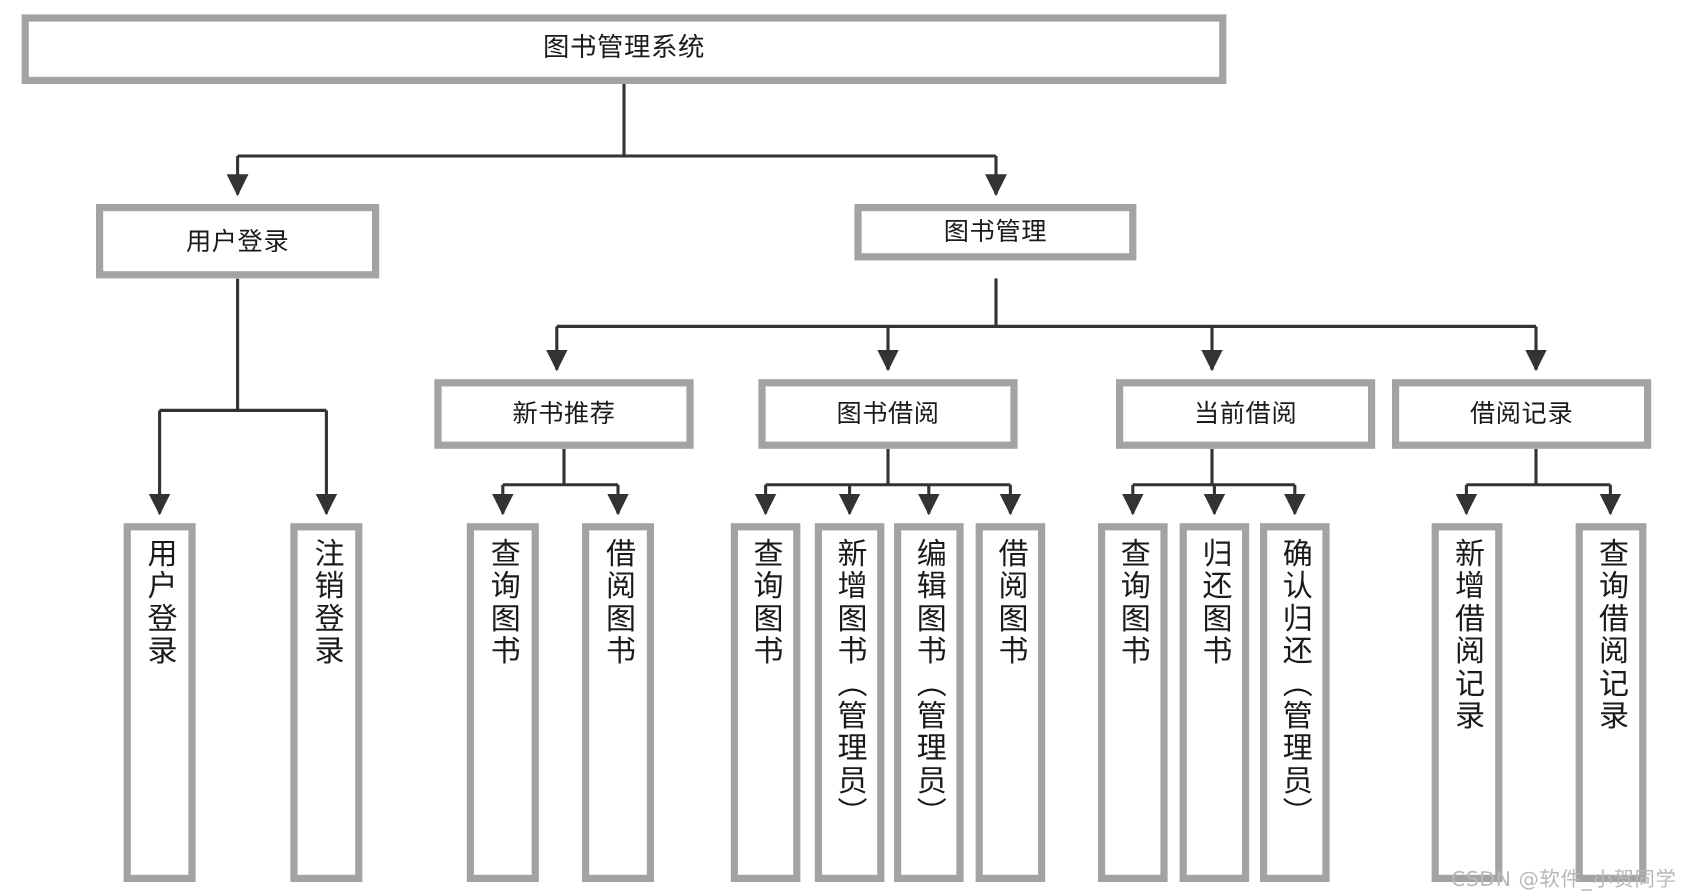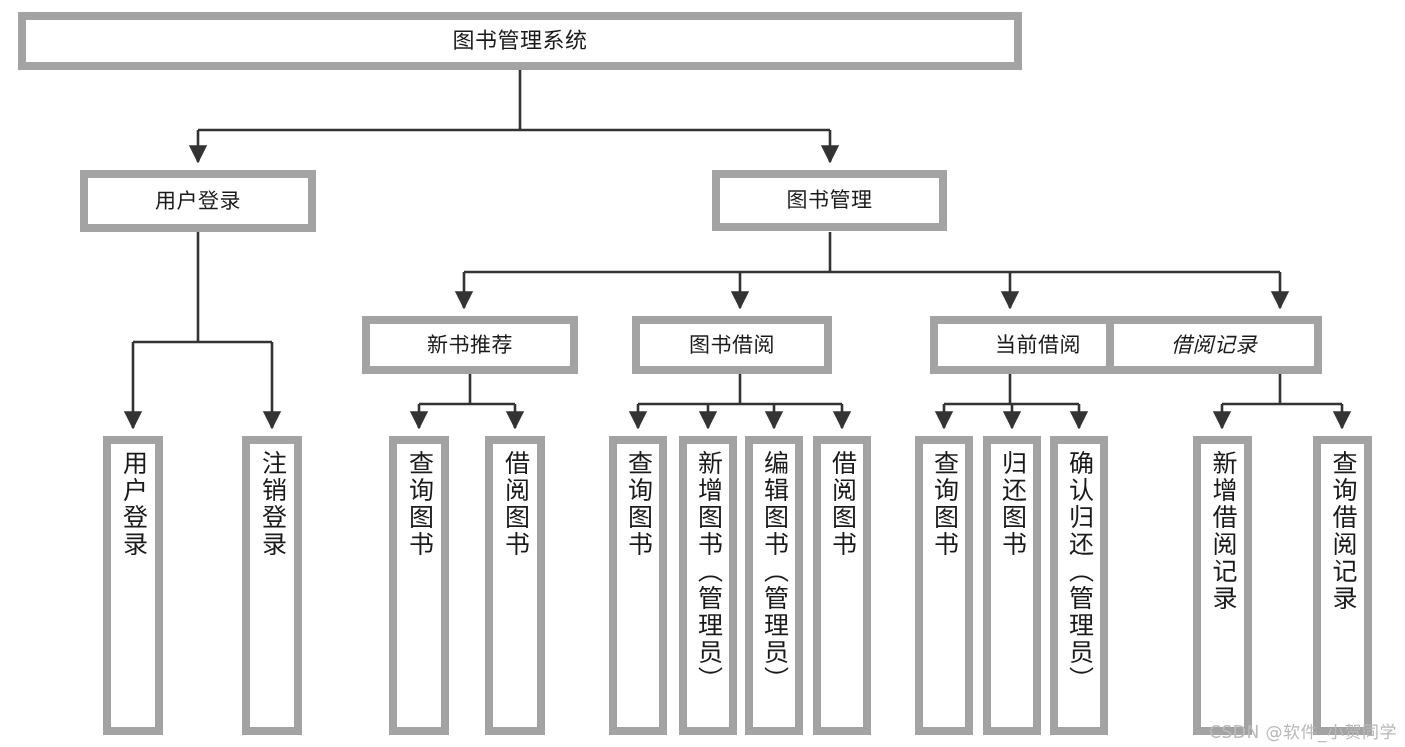--- a/index.html
+++ b/index.html
@@ -22,21 +22,21 @@
     position: absolute;
     left: 0;
     top: 0;
     width: 1405px;
     height: 747px;
     pointer-events: none;
   }
   .node {
     position: absolute;
     box-sizing: border-box;
-    border: 8px solid #a3a3a3;
+    border: 6px solid #a3a3a3;
     background: #ffffff;
     display: flex;
     align-items: center;
     justify-content: center;
     color: #1a1a1a;
     z-index: 2;
   }
   .node .label {
     display: block;
     text-align: center;
@@ -136,34 +136,34 @@
     </g>
   </svg>
 
   <div class="node horiz root" style="left: 18px; top: 12px; width: 1004px; height: 58px;">
     <span class="label">图书管理系统</span>
   </div>
 
   <div class="node horiz" style="left: 80px; top: 170px; width: 236px; height: 62px;">
     <span class="label">用户登录</span>
   </div>
-  <div class="node horiz" style="left: 712px; top: 170px; width: 235px; height: 61px;">
+  <div class="node horiz" style="left: 712px; top: 170px; width: 235px; height: 47px;">
     <span class="label">图书管理</span>
   </div>
 
   <div class="node horiz" style="left: 362px; top: 316px; width: 216px; height: 58px;">
     <span class="label">新书推荐</span>
   </div>
-  <div class="node horiz" style="left: 632px; top: 316px; width: 200px; height: 58px;">
+  <div class="node horiz" style="left: 632px; top: 316px; width: 216px; height: 58px;">
     <span class="label">图书借阅</span>
   </div>
   <div class="node horiz" style="left: 902px; top: 316px; width: 216px; height: 58px; margin-left: 28px;">
     <span class="label">当前借阅</span>
   </div>
-  <div class="node horiz" style="left: 1106px; top: 316px; width: 216px; height: 58px; font-style: italic;">
+  <div class="node horiz" style="left: 1160px; top: 316px; width: 216px; height: 58px;">
     <span class="label">借阅记录</span>
   </div>
 
   <div class="node vert" style="left: 103px; top: 436px; width: 60px; height: 299px;">
     <span class="label">用户登录</span>
   </div>
   <div class="node vert" style="left: 242px; top: 436px; width: 60px; height: 299px;">
     <span class="label">注销登录</span>
   </div>
   <div class="node vert" style="left: 389px; top: 436px; width: 60px; height: 299px;">

